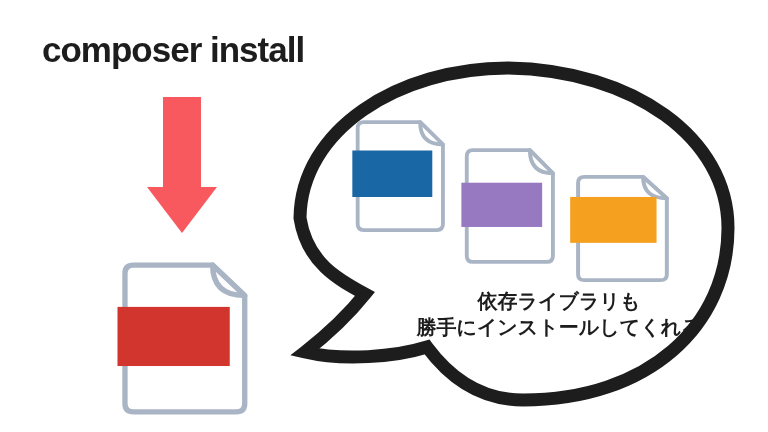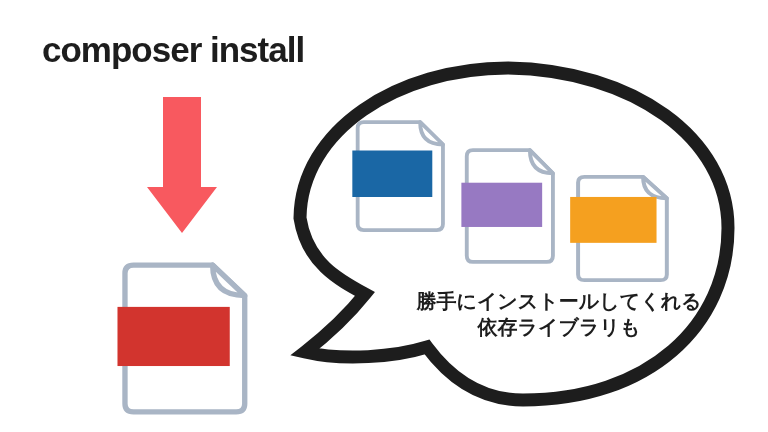--- a/index.html
+++ b/index.html
@@ -89,17 +89,17 @@
     <rect x="7" y="46" width="105" height="57" fill="#9779c2"></rect>
   </svg>
 
   <svg class="file-svg file-orange" viewBox="0 0 130 152" preserveAspectRatio="none">
     <path class="file-page" d="M 22,4 L 96,4 L 126,34 L 126,140 Q 126,148 118,148 L 22,148 Q 14,148 14,140 L 14,12 Q 14,4 22,4 Z"></path>
     <path class="file-page" d="M 96,4 Q 96,34 126,34 L 96,4 Z"></path>
     <rect x="4" y="32" width="109" height="64" fill="#f5a01f"></rect>
   </svg>
 
   <div class="bubble-caption">
+    <div>依存ライブラリも</div>
     <div>勝手にインストールしてくれる</div>
-    <div>依存ライブラリも</div>
   </div>
 
 </div>
 
 </body></html>

